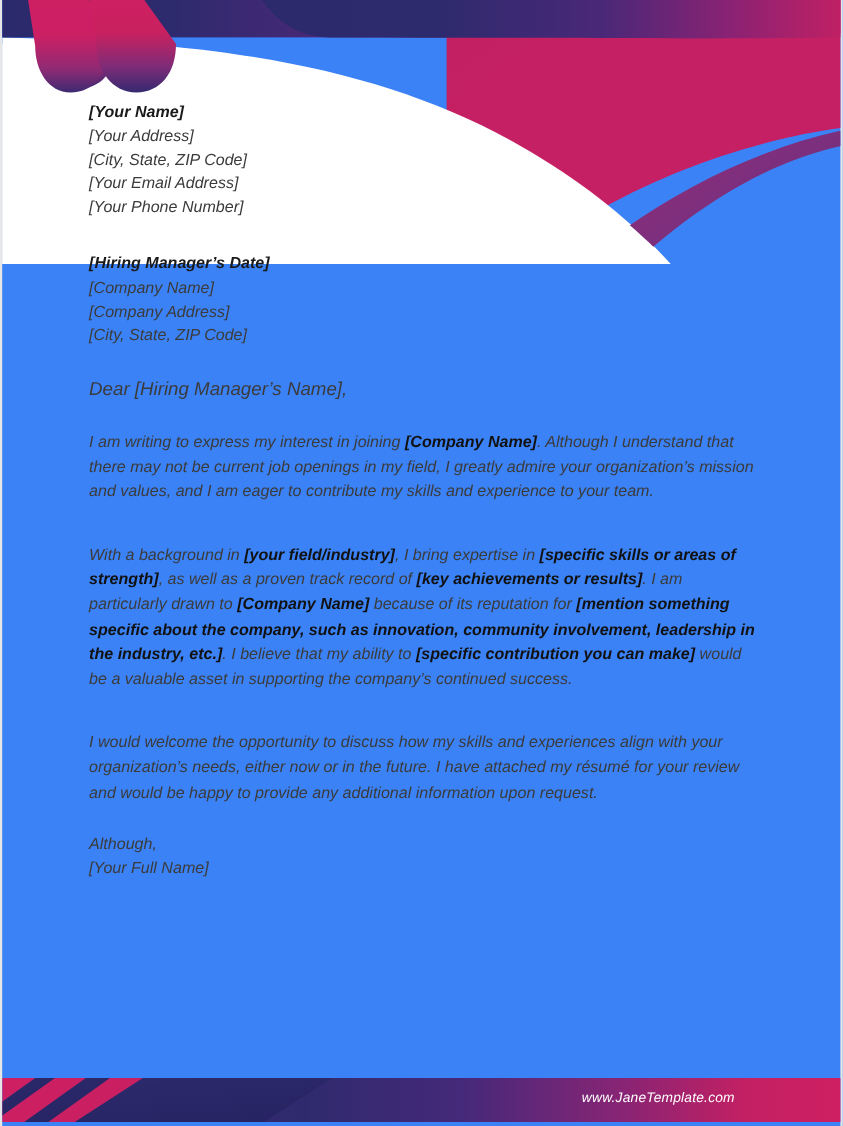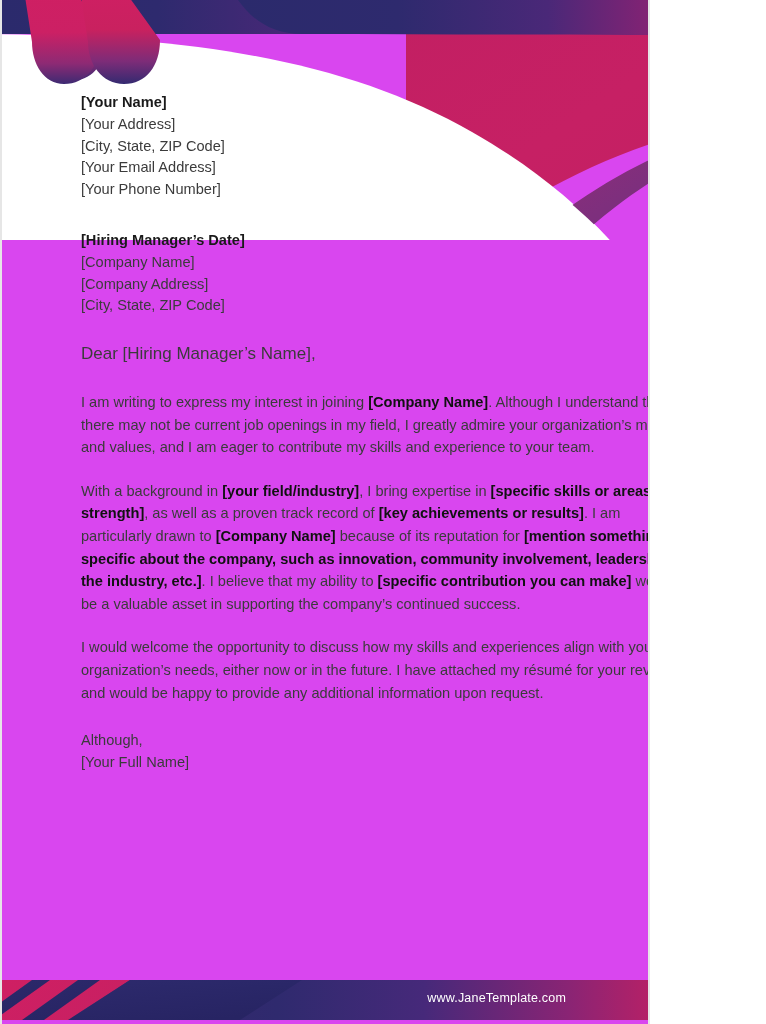--- a/index.html
+++ b/index.html
@@ -5,27 +5,28 @@
   html, body {
     margin: 0;
     padding: 0;
     background: #ffffff;
   }
   body {
     font-family: "Liberation Sans", sans-serif;
   }
   .page {
     position: relative;
-    width: 650px;
+    width: 766px;
     height: 1024px;
-    background: #d946ef;
+    background: #3b82f6;
     overflow: hidden;
     box-sizing: border-box;
     border-left: 2px solid #e6e6e6;
     border-right: 2px solid #e6e6e6;
+    font-style: italic;
   }
 
   
   .top-deco {
     position: absolute;
     top: 0; left: 0;
     width: 766px;
     height: 240px;
     overflow: hidden;
     pointer-events: none;
@@ -37,21 +38,21 @@
     left: 0;
     top: 978px;
     width: 766px;
     height: 46px;
     overflow: hidden;
     pointer-events: none;
   }
 
   .footer-url {
     position: absolute;
-    right: 82px;
+    right: 96px;
     top: 991px;
     font-size: 12.5px;
     color: #ffffff;
     letter-spacing: 0.2px;
     font-family: "Liberation Sans", sans-serif;
     z-index: 5;
   }
 
   
   .content {
@@ -80,21 +81,21 @@
     line-height: 21.8px;
     color: #3b3b3b;
   }
 
   .para {
     font-size: 14.6px;
     line-height: 22.6px;
     color: #3b3b3b;
     margin: 0;
   }
-  .para + .para { margin-top: 21px; }
+  .para + .para { margin-top: 35px; }
   .para b {
     font-weight: bold;
     color: #111111;
   }
 
   .sign-block {
     font-size: 14.6px;
     line-height: 21.8px;
     color: #3b3b3b;
   }

